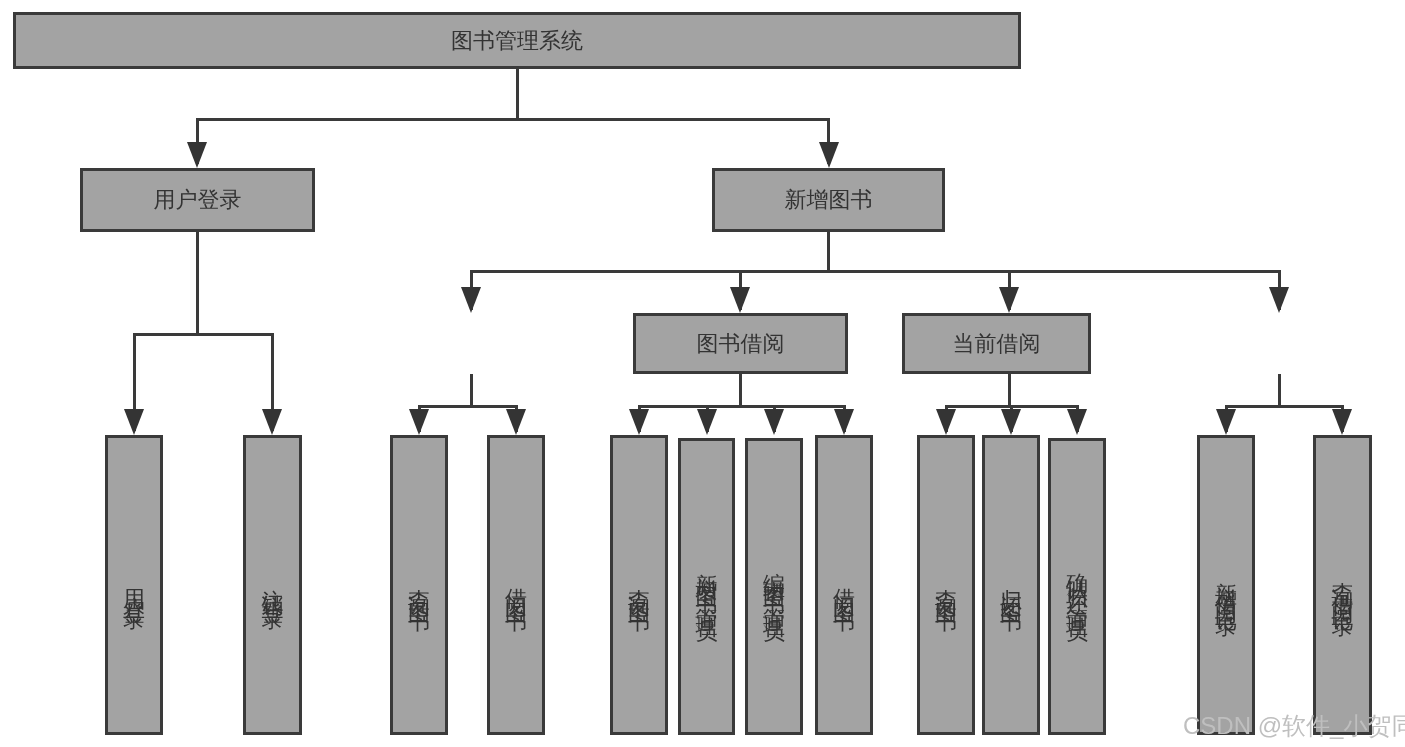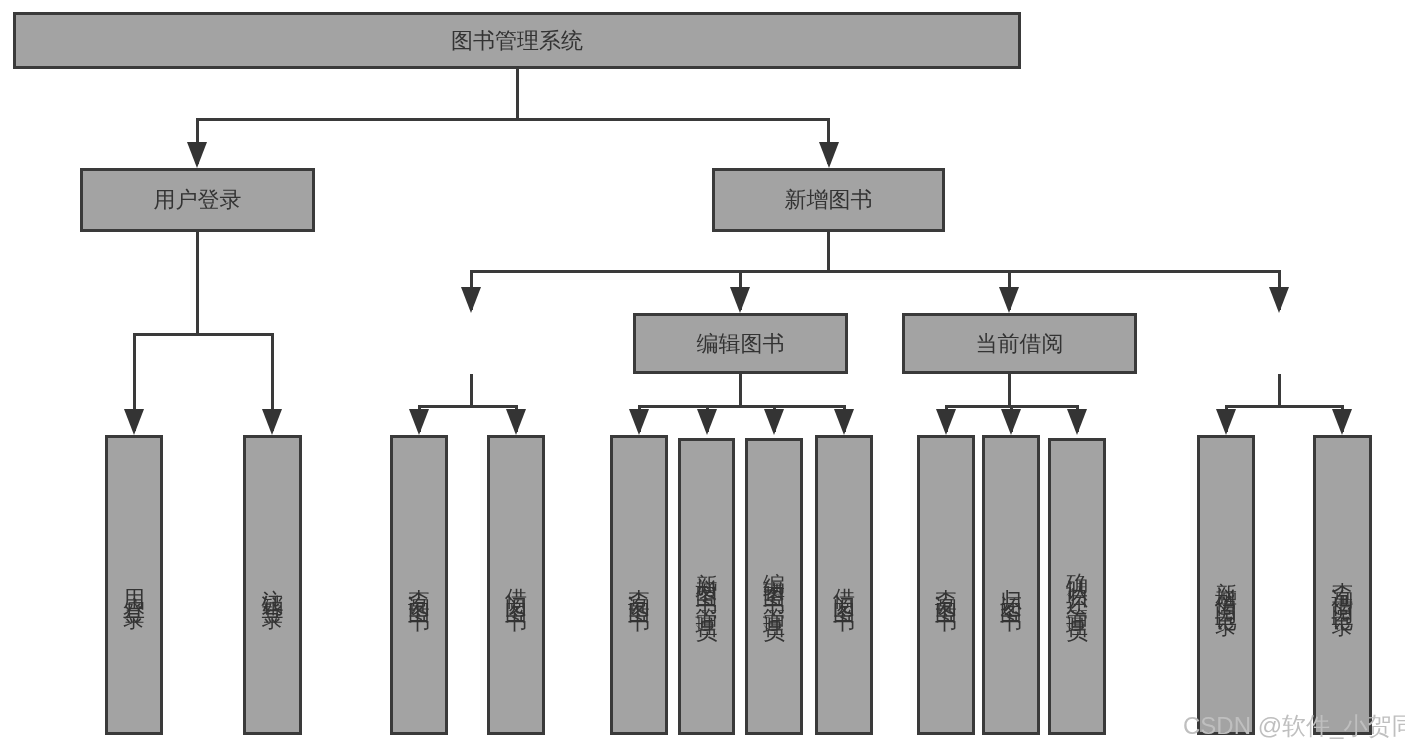--- a/index.html
+++ b/index.html
@@ -96,23 +96,23 @@
   </div>
 
   <div class="box" style="left:80px;top:168px;width:235px;height:64px">
     <span>用户登录</span>
   </div>
   <div class="box" style="left:712px;top:168px;width:233px;height:64px">
     <span>新增图书</span>
   </div>
 
   <div class="box" style="left:633px;top:313px;width:215px;height:61px">
-    <span>编辑图书</span>
+    <span>图书借阅</span>
   </div>
-  <div class="box" style="left:902px;top:313px;width:235px;height:61px">
+  <div class="box" style="left:902px;top:313px;width:189px;height:61px">
     <span>当前借阅</span>
   </div>
 
   <div class="box v" style="left:105px;top:435px;width:58px;height:300px">
     <span>用户登录</span>
   </div>
   <div class="box v" style="left:243px;top:435px;width:59px;height:300px">
     <span>注销登录</span>
   </div>
 

